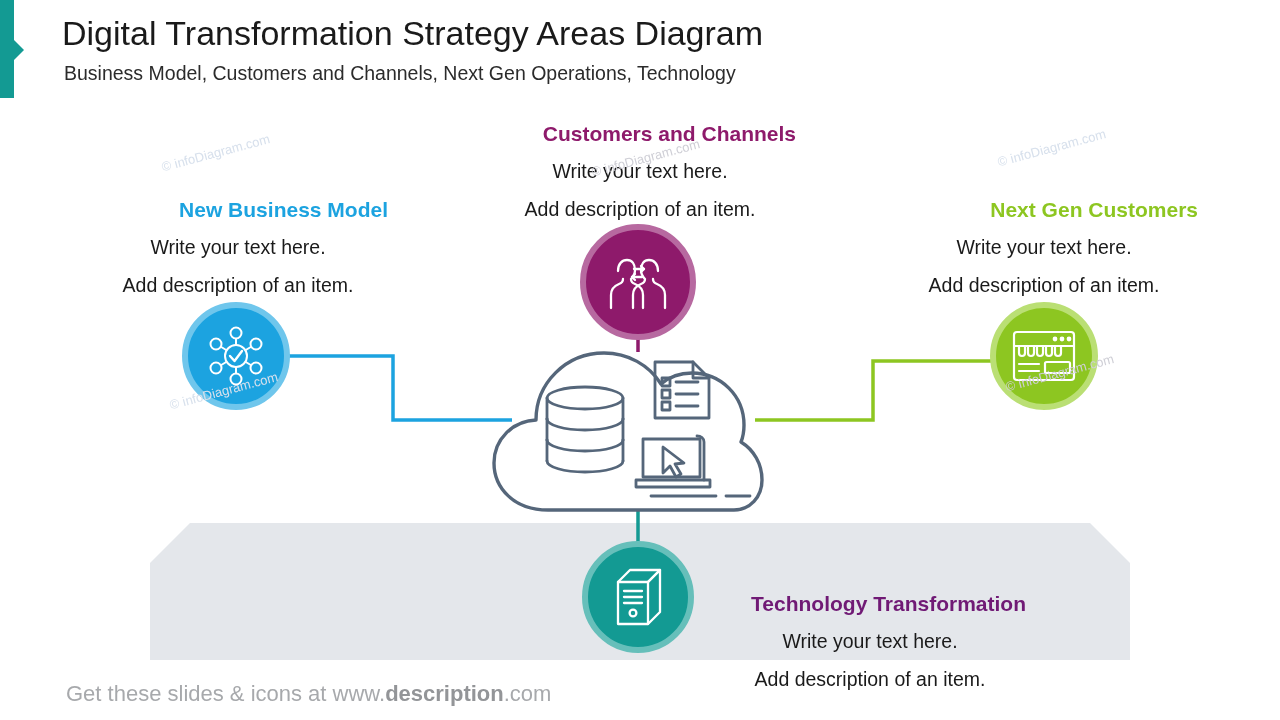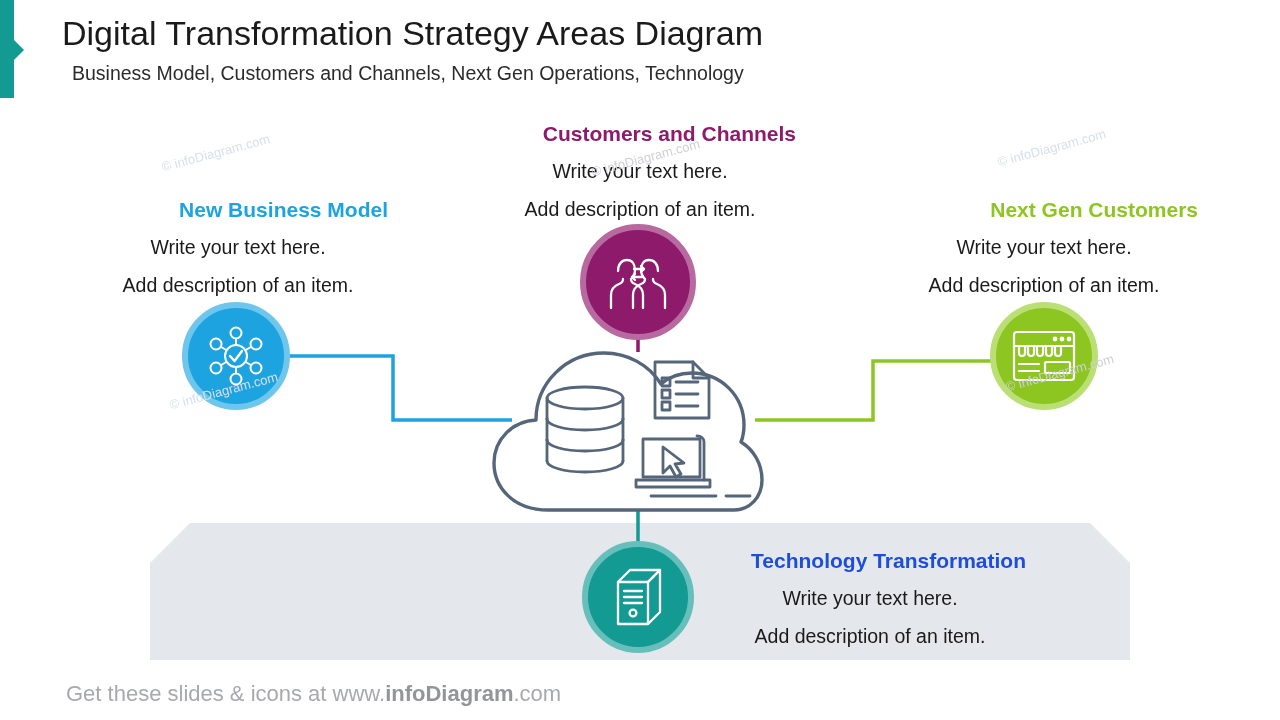--- a/index.html
+++ b/index.html
@@ -41,21 +41,21 @@
     position: absolute;
     left: 62px; top: 14px;
     font-size: 34px;
     font-weight: 400;
     color: #1a1a1a;
     letter-spacing: 0px;
     white-space: nowrap;
   }
   .subtitle {
     position: absolute;
-    left: 72px; top: 62px;
+    left: 64px; top: 62px;
     font-size: 19.5px;
     font-weight: 400;
     color: #2b2b2b;
     white-space: nowrap;
   }
 
   
   .banner {
     position: absolute;
     left: 150px; top: 523px;
@@ -135,21 +135,21 @@
   .block-business { left: 88px; top: 198px; width: 300px; }
   .block-business .heading { color: #1CA3E0; }
 
   .block-customers { left: 484px; top: 122px; width: 312px; }
   .block-customers .heading { color: #8E1A6B; }
 
   .block-operations { left: 890px; top: 198px; width: 308px; }
   .block-operations .heading { color: #8DC621; }
 
   .block-technology { left: 714px; top: 549px; width: 312px; }
-  .block-technology .heading { color: #1d4ed8; }
+  .block-technology .heading { color: #701a75; margin-top: 43px; }
 
   
   .wm {
     position: absolute;
     font-size: 13px;
     color: #D7E0EC;
     transform: rotate(-15deg);
     transform-origin: left top;
     white-space: nowrap;
     font-family: "Liberation Sans", sans-serif;
@@ -334,15 +334,15 @@
     <div class="body">Write your text here.</div>
     <div class="body">Add description of an item.</div>
   </div>
 
   <div class="wm wm-1">© infoDiagram.com</div>
   <div class="wm wm-2">© infoDiagram.com</div>
   <div class="wm wm-3">© infoDiagram.com</div>
   <div class="wm wm-4">© infoDiagram.com</div>
   <div class="wm wm-5">© infoDiagram.com</div>
 
-  <div class="footer"><span>Get these slides &amp; icons at www.</span><b>infoDiagram</b><span>.com</span></div>
+  <div class="footer"><span>Get these slides &amp; icons at www.</span><b>description</b><span>.com</span></div>
 
 </div>
 
 </body></html>

